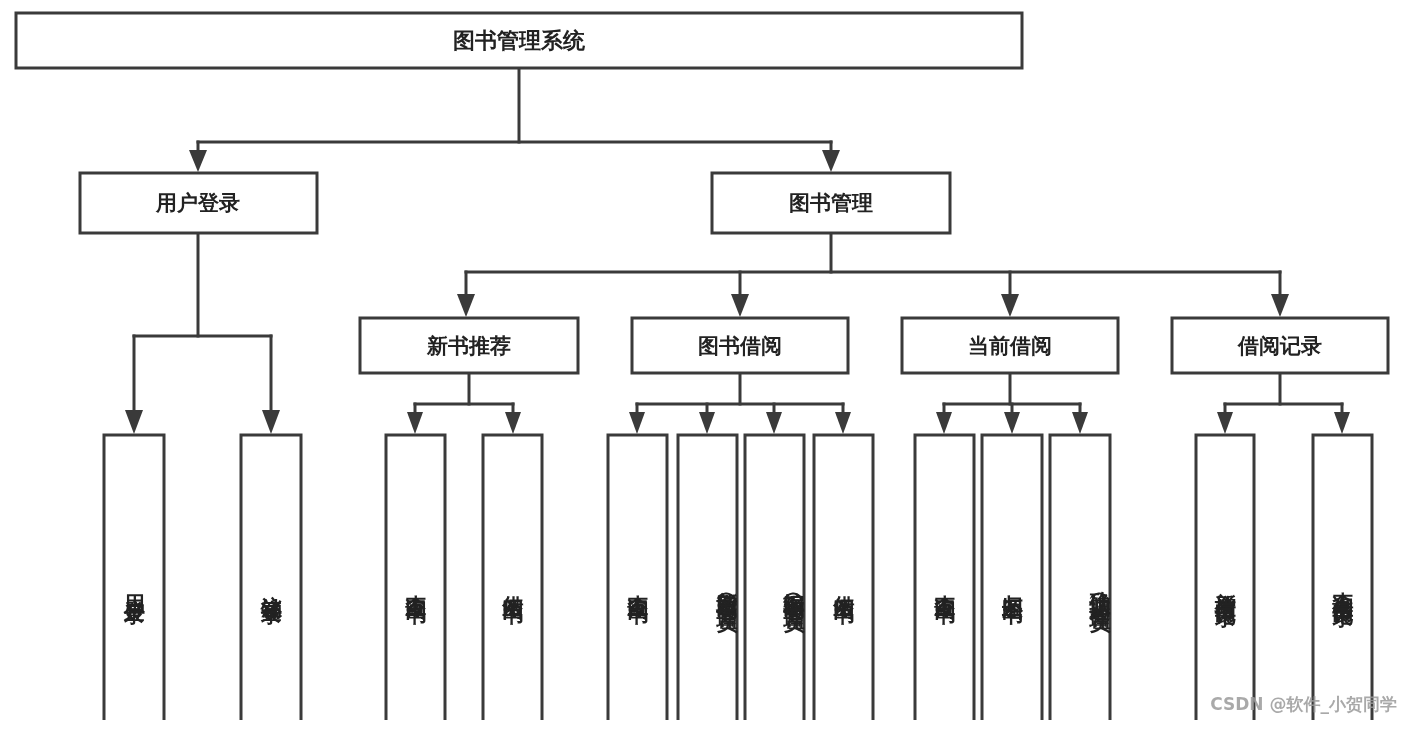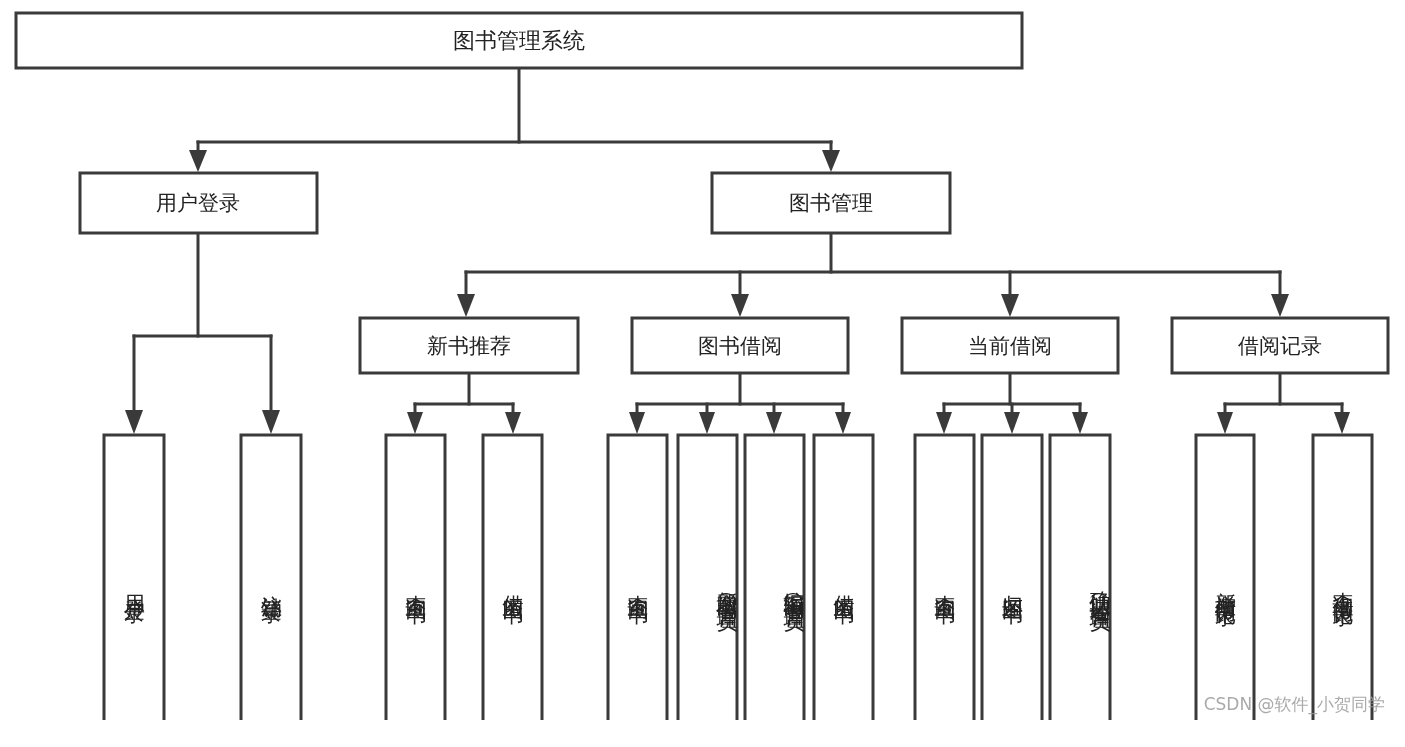--- a/index.html
+++ b/index.html
@@ -9,20 +9,21 @@
   }
   body {
     font-family: "DejaVu Sans", "Liberation Sans", sans-serif;
   }
   #diagram-root {
     position: relative;
     width: 1405px;
     height: 720px;
     background: #ffffff;
     overflow: hidden;
+    font-weight: bold;
   }
   svg.flow {
     position: absolute;
     top: 0;
     left: 0;
     width: 1405px;
     height: 747px;
   }
   .node-box {
     fill: #ffffff;
@@ -60,21 +61,21 @@
     line-height: 1;
     text-align: center;
     display: flex;
     align-items: center;
     justify-content: center;
     pointer-events: none;
     white-space: nowrap;
   }
   .watermark {
     position: absolute;
-    right: 20px;
+    right: 8px;
     bottom: 4px;
     font-family: "DejaVu Sans", "Liberation Sans", sans-serif;
     font-size: 17px;
     color: #9b9b9b;
     opacity: 0.85;
     white-space: nowrap;
   }
 </style>
 </head>
 <body>

